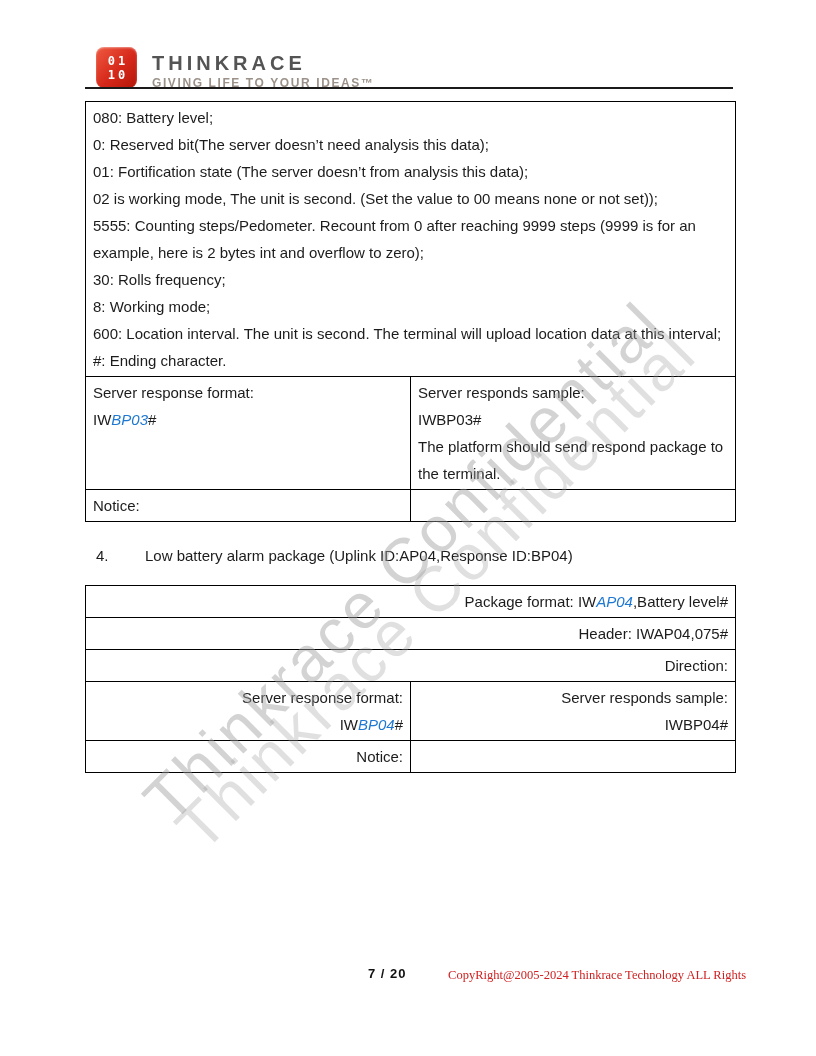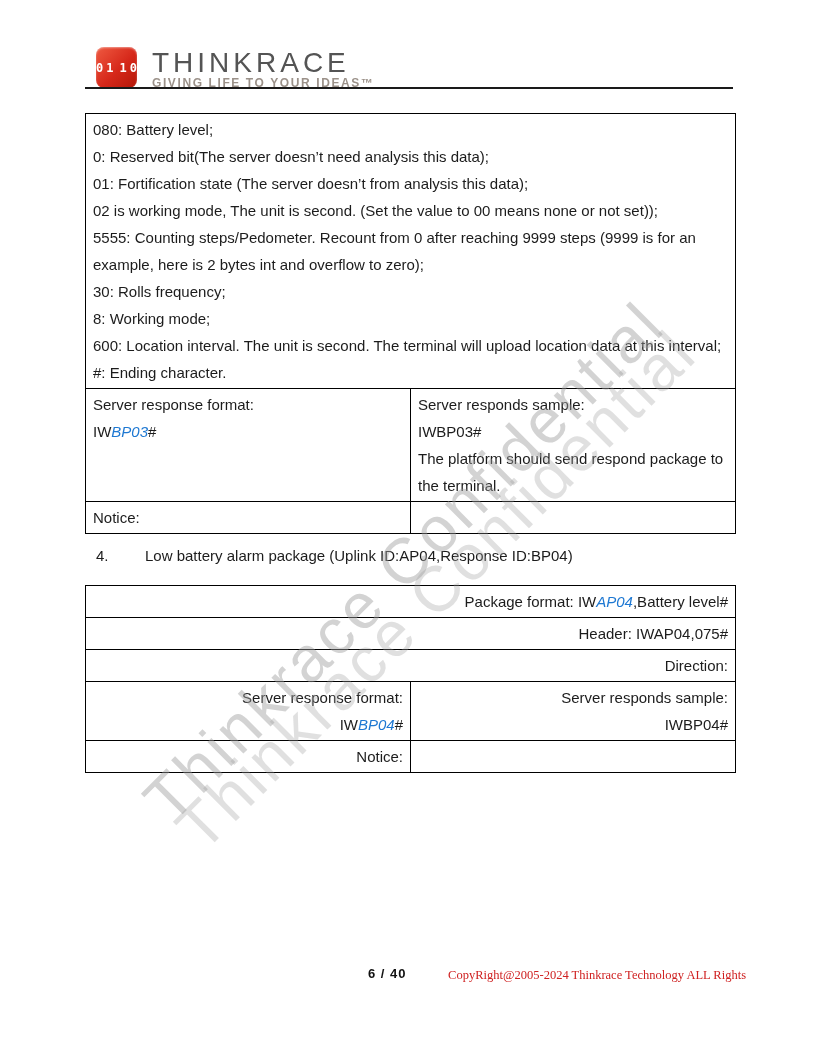--- a/index.html
+++ b/index.html
@@ -6,30 +6,30 @@
   html,body { background:#ffffff; }
   .page {
     position:relative; width:816px; height:1056px; background:#ffffff;
     font-family:"Liberation Sans", sans-serif; color:#1c1c1c; overflow:hidden;
   }
   
   .logo-row { position:absolute; left:96px; top:47px; display:flex; align-items:flex-start; }
   .logo-box {
     width:41px; height:41px; border-radius:8px;
     background:linear-gradient(135deg,#ef5a41 0%, #d6281a 55%, #b31708 100%);
-    display:flex; flex-direction:row; align-items:center; justify-content:center;
+    display:flex; flex-direction:column; align-items:center; justify-content:center;
     box-shadow:inset 0 1px 2px rgba(255,255,255,.45);
   }
   .logo-box .bin {
     color:#ffffff; font-family:"DejaVu Sans Mono", monospace;
     font-size:12px; font-weight:bold; line-height:14px; letter-spacing:3px; text-indent:3px;
   }
   .logo-text { margin-left:15px; padding-top:6px; }
   .brand {
-    font-size:28px; font-weight:normal; letter-spacing:4px; color:#545454; line-height:20px;
+    font-size:20px; font-weight:bold; letter-spacing:4px; color:#545454; line-height:20px;
   }
   .tagline {
     margin-top:3px; font-size:12px; letter-spacing:1.6px; color:#9b9189; font-weight:bold;
   }
   .header-rule {
     position:absolute; left:85px; top:87px; width:648px; height:0;
     border-top:2px solid #1a1a1a;
   }
   
   .watermark, .watermark2 {
@@ -39,21 +39,21 @@
     color:rgba(158,158,158,0.45); pointer-events:none; z-index:5;
   }
   .watermark2 {
     left:436px; top:590px; color:rgba(158,158,158,0.32);
   }
   
   table.spec {
     position:absolute; left:85px; width:651px; border-collapse:collapse; table-layout:fixed;
     z-index:1;
   }
-  #table1 { top:113px; }
+  #table1 { top:101px; }
   #table2 { top:585px;text-align:right; }
   td {
     border:1.5px solid #000000; vertical-align:top;
     padding:2px 7px; font-size:15px; line-height:27px; color:#1c1c1c;
   }
   td p { margin:0; }
   .col-left { width:190px; }
   .code-blue { color:#1e78d2; font-style:italic; }
   
   .section-heading {
@@ -158,16 +158,16 @@
     </tr>
     <tr>
       <td class="col-left">
         <p>Notice:</p>
       </td>
       <td></td>
     </tr>
   </tbody>
     </table>
 
-  <div class="footer-page">6  /  40</div>
+  <div class="footer-page">7  /  20</div>
   <div class="footer-copy">CopyRight@2005-2024 Thinkrace Technology ALL Rights</div>
 
 </div>
 
 </body></html>

